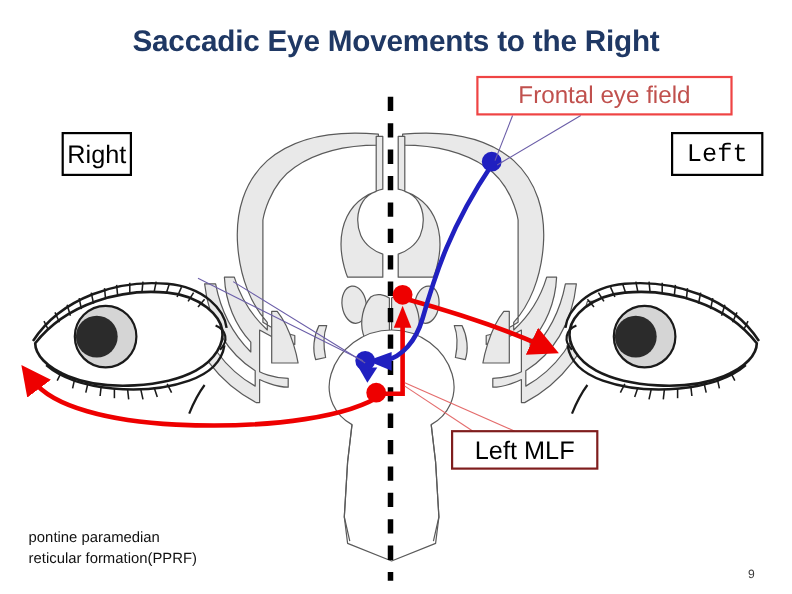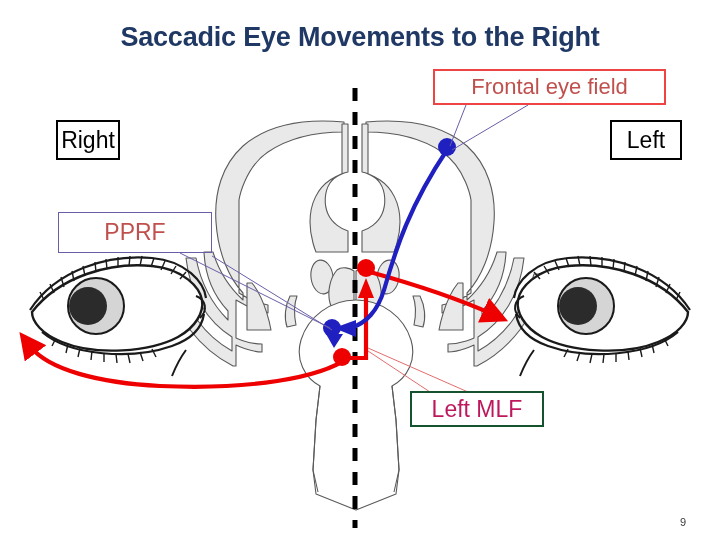--- a/index.html
+++ b/index.html
@@ -47,38 +47,38 @@
     background: transparent;
     white-space: nowrap;
   }
   .box-side {
     border: 2px solid #000000;
     color: #000000;
     font-size: 23px;
     font-family: "Liberation Sans", sans-serif;
   }
   #label-right { left: 56px; top: 120px; width: 64px; height: 40px; }
-  #label-left  { left: 610px; top: 120px; width: 72px; height: 40px; }
+  #label-left  { left: 610px; top: 120px; width: 84px; height: 40px; font-family: Liberation Mono, monospace; }
 
   #label-frontal-eye-field {
     left: 433px; top: 69px; width: 233px; height: 36px;
     border: 2px solid #ef4444;
     color: #C0504D;
     font-size: 22px;
   }
   #label-pprf {
     left: 58px; top: 212px; width: 154px; height: 41px;
     border: 1px solid #6B5EA8;
     color: #C0504D;
     font-size: 23px;
   }
   #label-left-mlf {
     left: 410px; top: 391px; width: 134px; height: 36px;
-    border: 2px solid #14532d;
-    color: #be185d;
+    border: 2px solid #7f1d1d;
+    color: #000000;
     font-size: 23px;
   }
   .caption {
     position: absolute;
     left: 26px;
     top: 479px;
     color: #111111;
     font-size: 13.5px;
     line-height: 19px;
     font-family: "Liberation Sans", sans-serif;
@@ -286,24 +286,23 @@
   </div>
 
   <div id="label-left" class="label-box box-side">
     <span>Left</span>
   </div>
 
   <div id="label-frontal-eye-field" class="label-box">
     <span>Frontal eye field</span>
   </div>
 
-  <div id="label-pprf" class="label-box">
-    <span>PPRF</span>
-  </div>
 
   <div id="label-left-mlf" class="label-box">
     <span>Left MLF</span>
   </div>
 
+  <div class="caption">pontine paramedian
+reticular formation(PPRF)</div>
 
   <div class="page-number">9</div>
 
 </div>
 
 </body></html>

